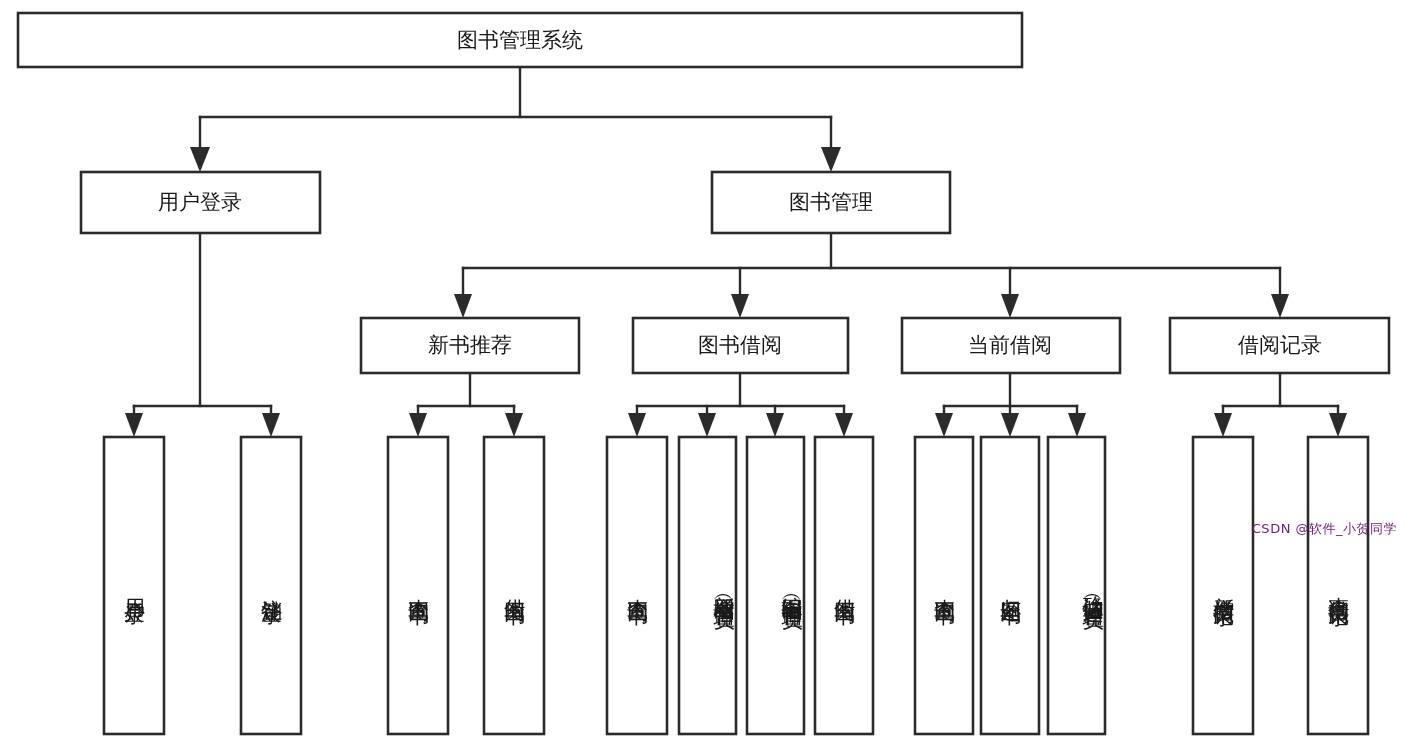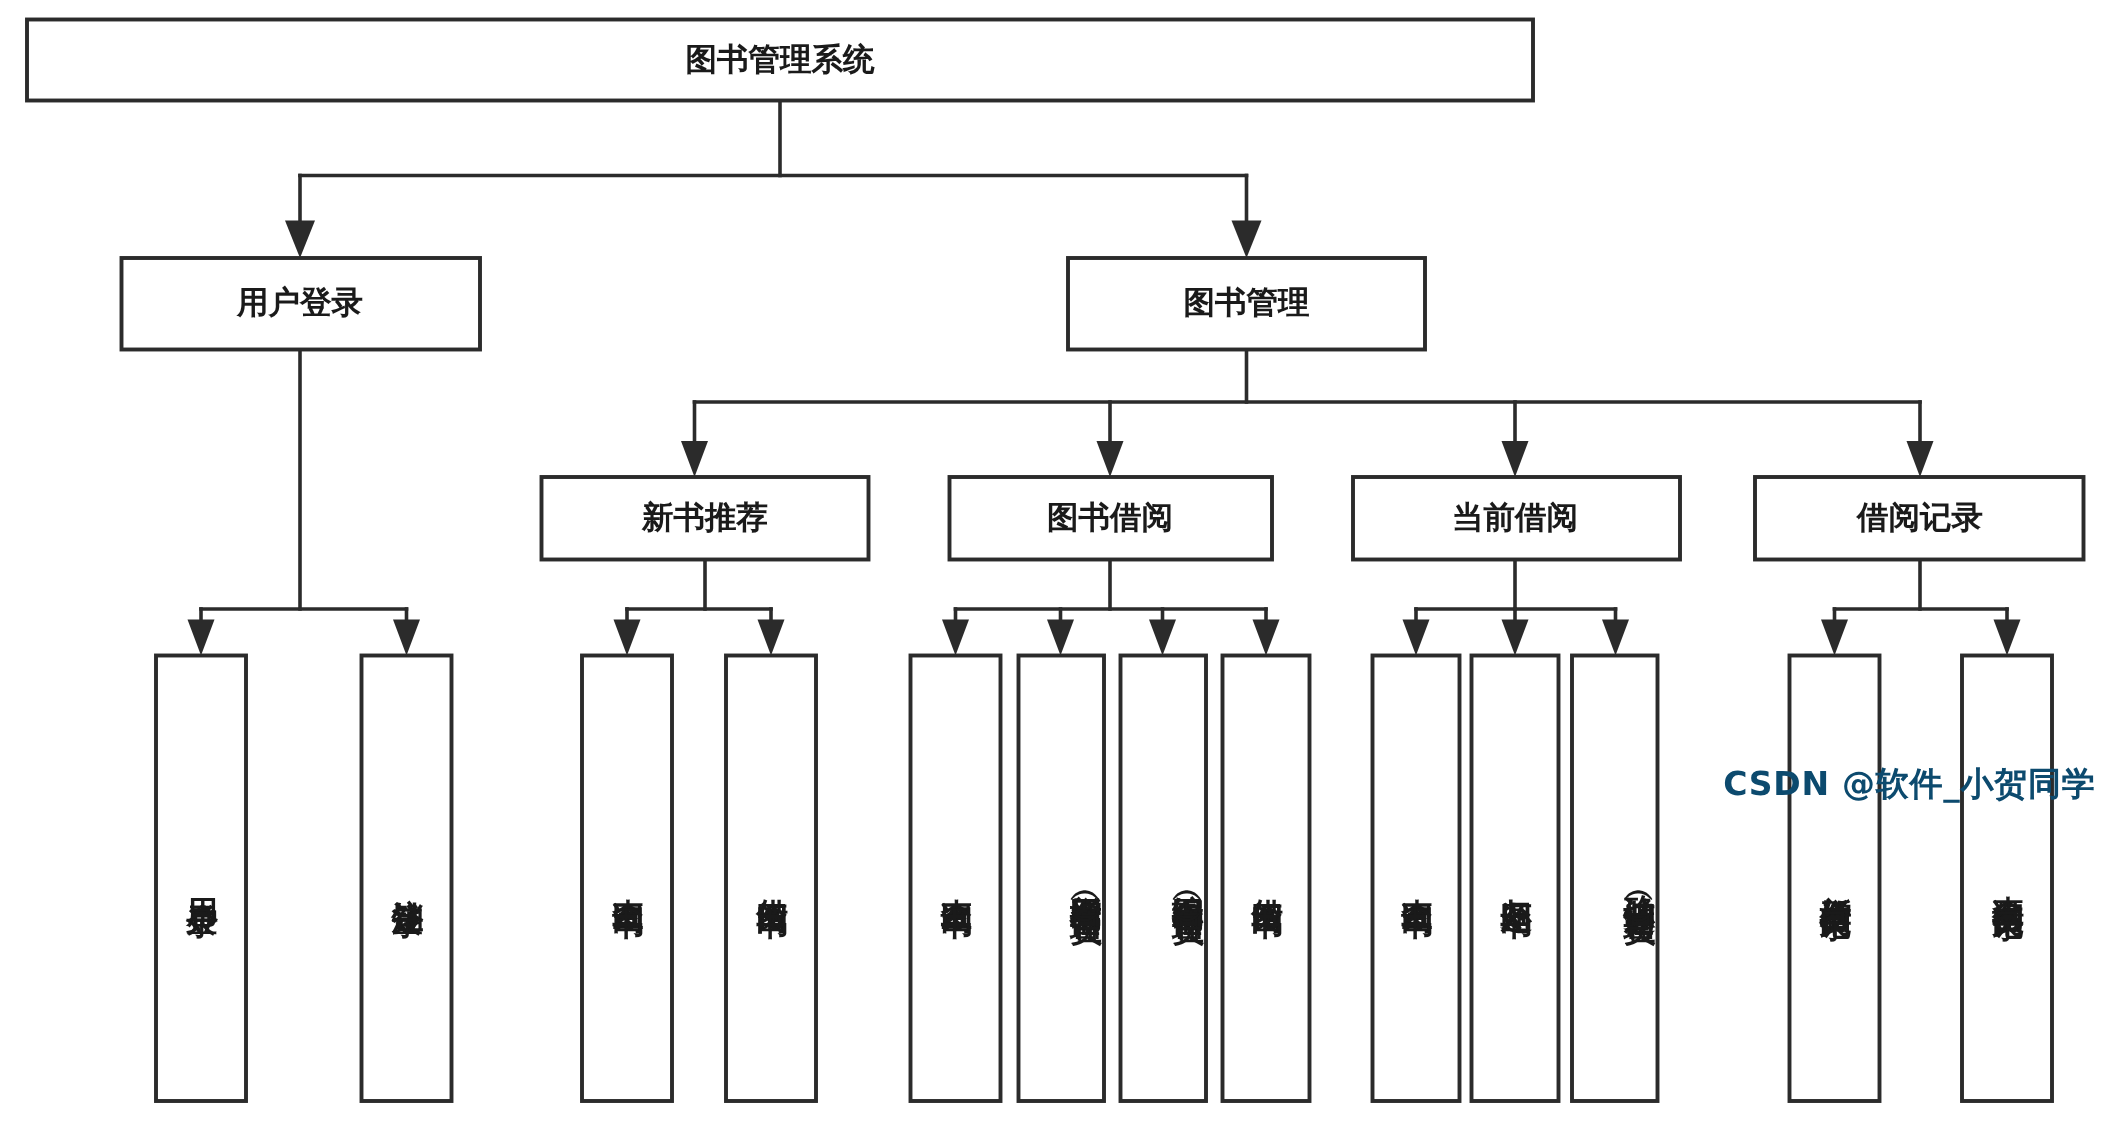--- a/index.html
+++ b/index.html
@@ -12,21 +12,20 @@
     width: 1405px;
     height: 747px;
     overflow: hidden;
     font-family: "DejaVu Sans", "Liberation Sans", sans-serif;
   }
   #diagram-root {
     position: relative;
     width: 1405px;
     height: 542px;
     background: #ffffff;
-    font-weight: bold;
   }
   svg.diagram-canvas {
     position: absolute;
     left: 0;
     top: 0;
     width: 1405px;
     height: 747px;
     display: block;
   }
   .node-box {
@@ -74,22 +73,22 @@
     display: flex;
     align-items: flex-start;
     justify-content: center;
     padding-top: 4px;
   }
   #watermark {
     position: absolute;
     right: 8px;
     bottom: 4px;
     font-family: "DejaVu Sans", "Liberation Sans", sans-serif;
-    font-size: 22px;
-    color: #0c4a6e;
+    font-size: 13px;
+    color: #701a75;
     white-space: nowrap;
     letter-spacing: 0.5px;
   }
 </style>
 </head>
 <body>
 
 <div id="diagram-root">
 
   <svg class="diagram-canvas" viewBox="0 0 1405 747" xmlns="http://www.w3.org/2000/svg">

